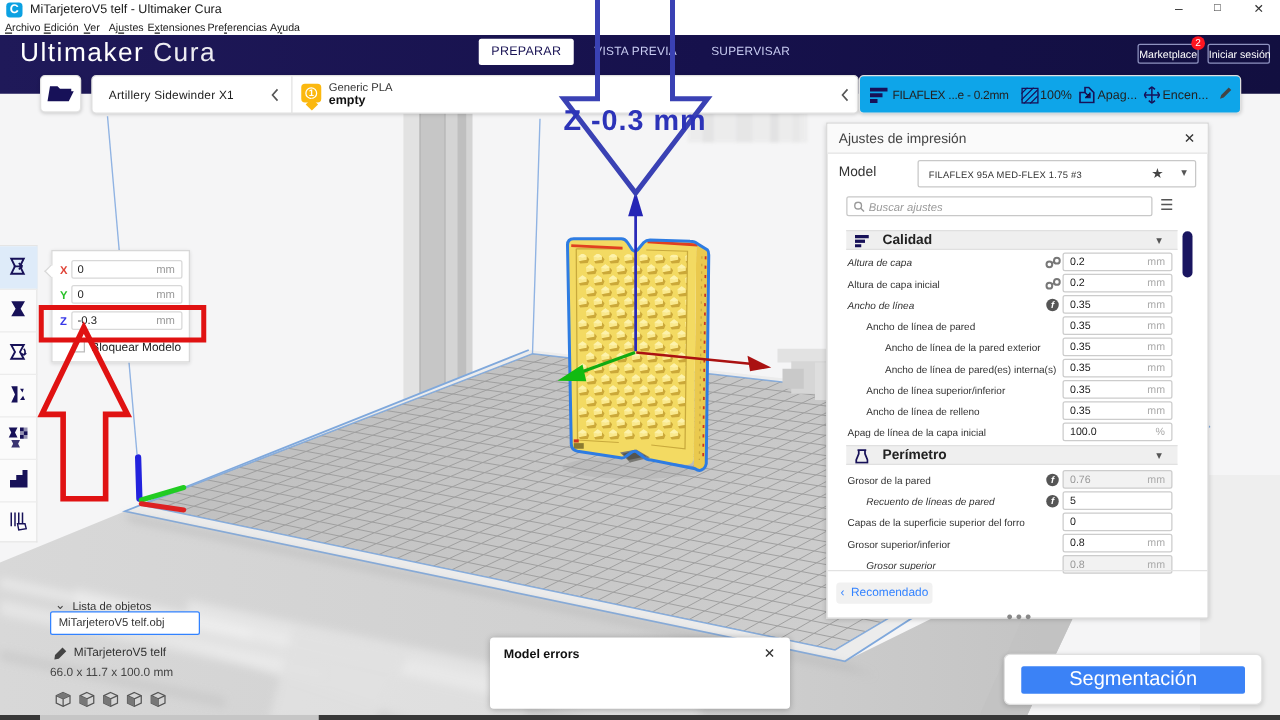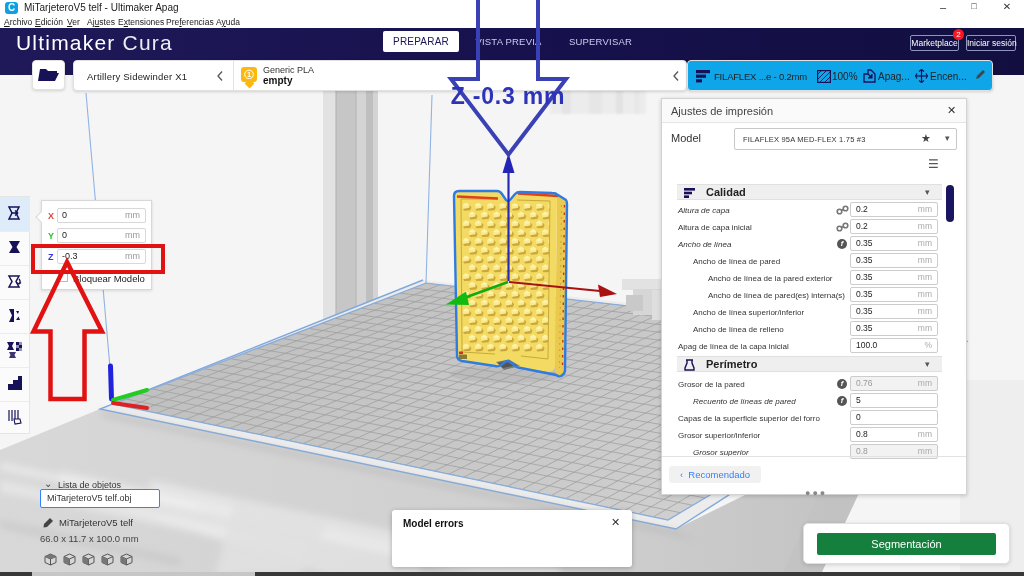--- a/index.html
+++ b/index.html
@@ -302,21 +302,21 @@
 <polygon points="508.5,153 502.5,173 514.5,173" fill="#2525b5"></polygon>
 <line x1="509" y1="282" x2="600" y2="291" stroke="#aa1111" stroke-width="2.2"></line>
 <polygon points="617,294 598,284.5 600,297" fill="#aa1111"></polygon>
 <line x1="508" y1="282" x2="464" y2="298" stroke="#11aa11" stroke-width="2.4"></line>
 <polygon points="446,304.5 466,291.5 469,305" fill="#11bb11"></polygon>
 </g>
 </svg>
 
 <div class="abs" style="left:0;top:0;width:1024px;height:16px;background:#ffffff;z-index:30">
  <div class="abs" style="left:5px;top:2px;width:13px;height:12px;background:#0ba1e2;border-radius:3px;color:#fff;font-size:10px;font-weight:bold;text-align:center;line-height:12px">C</div>
- <div class="abs" style="left:24px;top:2px;font-size:10px;color:#1a1a1a">MiTarjeteroV5 telf - Ultimaker Apag</div>
+ <div class="abs" style="left:24px;top:2px;font-size:10px;color:#1a1a1a">MiTarjeteroV5 telf - Ultimaker Cura</div>
  <div class="abs" style="left:936px;top:1px;width:14px;text-align:center;font-size:11px;color:#333">–</div>
  <div class="abs" style="left:967px;top:1px;width:14px;text-align:center;font-size:9px;color:#333">□</div>
  <div class="abs" style="left:1000px;top:1px;width:14px;text-align:center;font-size:10px;color:#333">✕</div>
 </div>
 
 <div class="abs" style="left:0;top:16px;width:1024px;height:12px;background:#ffffff;z-index:30;font-size:8.5px;color:#1a1a1a">
  <span class="abs" style="left:4px;top:1px"><u>A</u>rchivo</span>
  <span class="abs" style="left:35px;top:1px"><u>E</u>dición</span>
  <span class="abs" style="left:67px;top:1px"><u>V</u>er</span>
  <span class="abs" style="left:87px;top:1px">Aj<u>u</u>stes</span>
@@ -454,20 +454,27 @@
 <div class="abs" style="left:661px;top:98px;width:306px;height:397px;background:#fff;border:1px solid #d2d2d2;box-shadow:0 1px 4px rgba(0,0,0,0.18);z-index:22">
     <div class="abs" style="left:0;top:0;width:304px;height:24px;background:#fafafa;border-bottom:1px solid #e4e4e4">
       <span class="abs" style="left:9px;top:6px;font-size:11px;color:#444">Ajustes de impresión</span>
       <span class="abs" style="left:285px;top:5px;font-size:11px;color:#333">✕</span>
     </div>
     <div class="abs" style="left:9px;top:33px;font-size:11px;color:#333">Model</div>
     <div class="abs" style="left:72px;top:29px;width:223px;height:22px;border:1px solid #c8c8c8;border-radius:2px;background:#fff">
       <span class="abs" style="left:8px;top:6px;font-size:7.5px;color:#333;letter-spacing:0.2px">FILAFLEX 95A MED-FLEX 1.75 #3</span>
       <span class="abs" style="left:186px;top:3px;font-size:11px;color:#444">★</span>
       <span class="abs" style="left:210px;top:4px;font-size:9px;color:#555">▾</span>
+    </div>
+    <div class="abs" style="left:15px;top:58px;width:245px;height:16px;border:1px solid #c8c8c8;border-radius:2px;background:#fff">
+      <svg class="abs" style="left:5px;top:3px" width="9" height="9" viewBox="0 0 9 9">
+        <circle cx="3.5" cy="3.5" r="2.7" fill="none" stroke="#999" stroke-width="1.1"></circle>
+        <line x1="5.6" y1="5.6" x2="8.2" y2="8.2" stroke="#999" stroke-width="1.1"></line>
+      </svg>
+      <span class="abs" style="left:17px;top:3px;font-size:9px;color:#999;font-style:italic">Buscar ajustes</span>
     </div>
     <div class="abs" style="left:266px;top:59px;width:13px;height:13px;color:#555;font-size:12px;line-height:13px">☰</div>
     <div class="abs" style="left:15px;top:85px;width:265px;height:16px;background:#efefef;border-top:1px solid #e0e0e0;border-bottom:1px solid #e0e0e0">
       <svg class="abs" style="left:7px;top:3px" width="12" height="10" viewBox="0 0 12 10">
         <g fill="#171158">
           <rect x="0" y="0" width="11" height="2.6"></rect>
           <rect x="0" y="3.7" width="8" height="2.6"></rect>
           <rect x="0" y="7.4" width="5" height="2.6"></rect>
         </g>
       </svg>
@@ -521,21 +528,21 @@
     <div class="abs" style="left:175px;top:297px;width:10px;height:10px;border-radius:50%;background:#555;color:#fff;font-size:7.5px;font-style:italic;font-weight:bold;text-align:center;line-height:10px">f</div>
     <div class="abs" style="left:188px;top:294px;width:88px;height:15px;background:#fff;border:1px solid #ccc;border-radius:2px;font-size:8.5px;color:#222;line-height:13px;padding-left:5px">5<span style="position:absolute;right:5px;color:#aaa"></span></div>
     <div class="abs" style="left:16px;top:315px;font-size:8px;color:#333;white-space:nowrap">Capas de la superficie superior del forro</div>
     <div class="abs" style="left:188px;top:311px;width:88px;height:15px;background:#fff;border:1px solid #ccc;border-radius:2px;font-size:8.5px;color:#222;line-height:13px;padding-left:5px">0<span style="position:absolute;right:5px;color:#aaa"></span></div>
     <div class="abs" style="left:16px;top:332px;font-size:8px;color:#333;white-space:nowrap">Grosor superior/inferior</div>
     <div class="abs" style="left:188px;top:328px;width:88px;height:15px;background:#fff;border:1px solid #ccc;border-radius:2px;font-size:8.5px;color:#222;line-height:13px;padding-left:5px">0.8<span style="position:absolute;right:5px;color:#aaa">mm</span></div>
     <div class="abs" style="left:31px;top:349px;font-size:8px;color:#333;font-style:italic;white-space:nowrap">Grosor superior</div>
     <div class="abs" style="left:188px;top:345px;width:88px;height:15px;background:#f2f2f2;border:1px solid #ccc;border-radius:2px;font-size:8.5px;color:#999;line-height:13px;padding-left:5px">0.8<span style="position:absolute;right:5px;color:#aaa">mm</span></div>
     <div class="abs" style="left:284px;top:86px;width:8px;height:37px;background:#191560;border-radius:4px"></div>
     <div class="abs" style="left:0;top:357px;width:304px;height:1px;background:#e2e2e2"></div>
-    <div class="abs" style="left:7px;top:367px;width:92px;height:17px;background:#f1f1f1;border-radius:3px;text-align:center;font-size:9.5px;color:#3282ff;line-height:17px">‹ &nbsp;Recomendado</div>
+    <div class="abs" style="left:7px;top:367px;width:77px;height:17px;background:#f1f1f1;border-radius:3px;text-align:center;font-size:9.5px;color:#3282ff;line-height:17px">‹ &nbsp;Recomendado</div>
     <div class="abs" style="left:143px;top:389px;font-size:9px;color:#888;letter-spacing:2px">●●●</div>
   </div>
 
 <div class="abs" style="left:0;top:470px;z-index:20;width:260px">
  <span class="abs" style="left:44px;top:8px;font-size:10px;color:#444">⌄</span>
  <span class="abs" style="left:58px;top:10px;font-size:9px;color:#333">Lista de objetos</span>
  <div class="abs" style="left:40px;top:19px;width:120px;height:19px;background:#fff;border:1px solid #3282ff;border-radius:2px;font-size:9px;color:#333;line-height:17px;padding-left:6px">MiTarjeteroV5 telf.obj</div>
  <svg class="abs" style="left:43px;top:47px" width="11" height="11" viewBox="0 0 11 11">
       <path d="M7,1 L10,4 L4,10 L0.5,10.5 L1,7 Z" fill="#444"></path>
     </svg>
@@ -579,21 +586,21 @@
       <path d="M1,3.5 L6.5,6 L6.5,12 L1,9.5 Z" fill="#777"></path>
     </svg>
   </div>
 
 <div class="abs" style="left:392px;top:510px;width:240px;height:57px;background:#fff;border-radius:3px;box-shadow:0 1px 5px rgba(0,0,0,0.25);z-index:24">
  <div class="abs" style="left:11px;top:8px;font-size:10px;font-weight:bold;color:#111">Model errors</div>
  <div class="abs" style="left:219px;top:6px;font-size:11px;color:#333">✕</div>
 </div>
 
 <div class="abs" style="left:803px;top:523px;width:207px;height:41px;background:#fff;border:1px solid #e0e0e0;border-radius:5px;box-shadow:0 1px 4px rgba(0,0,0,0.15);z-index:24">
- <div class="abs" style="left:13px;top:9px;width:179px;height:22px;background:#15803d;border-radius:2px;text-align:center;font-size:11px;color:#fff;line-height:22px">Segmentación</div>
+ <div class="abs" style="left:13px;top:9px;width:179px;height:22px;background:#3b82f6;border-radius:2px;text-align:center;font-size:16px;color:#fff;line-height:22px">Segmentación</div>
 </div>
 
 <div class="abs" style="left:0;top:572px;width:1024px;height:4px;background:#383838;z-index:25"></div>
 <div class="abs" style="left:32px;top:572px;width:223px;height:4px;background:#c6c6c6;z-index:25"></div>
 
 <svg class="abs" style="left:0;top:0;z-index:50" width="1024" height="576" viewBox="0 0 1024 576">
  <path d="M478,-6 L478,79 L451,79 L508.5,154.5 L566,79 L538,79 L538,-6" fill="none" stroke="#3a41b4" stroke-width="4"></path>
  <text x="508" y="104" font-size="23" font-weight="bold" fill="#2c33b8" text-anchor="middle" letter-spacing="0.8" font-family="Liberation Sans,sans-serif">Z -0.3 mm</text>
  <rect x="33" y="246" width="130" height="26" fill="none" stroke="#e01212" stroke-width="4"></rect>
  <path d="M67,262 L102,331.5 L84.5,331.5 L84.5,399 L50.5,399 L50.5,331.5 L33.5,331.5 Z" fill="none" stroke="#e01212" stroke-width="4.5"></path>

